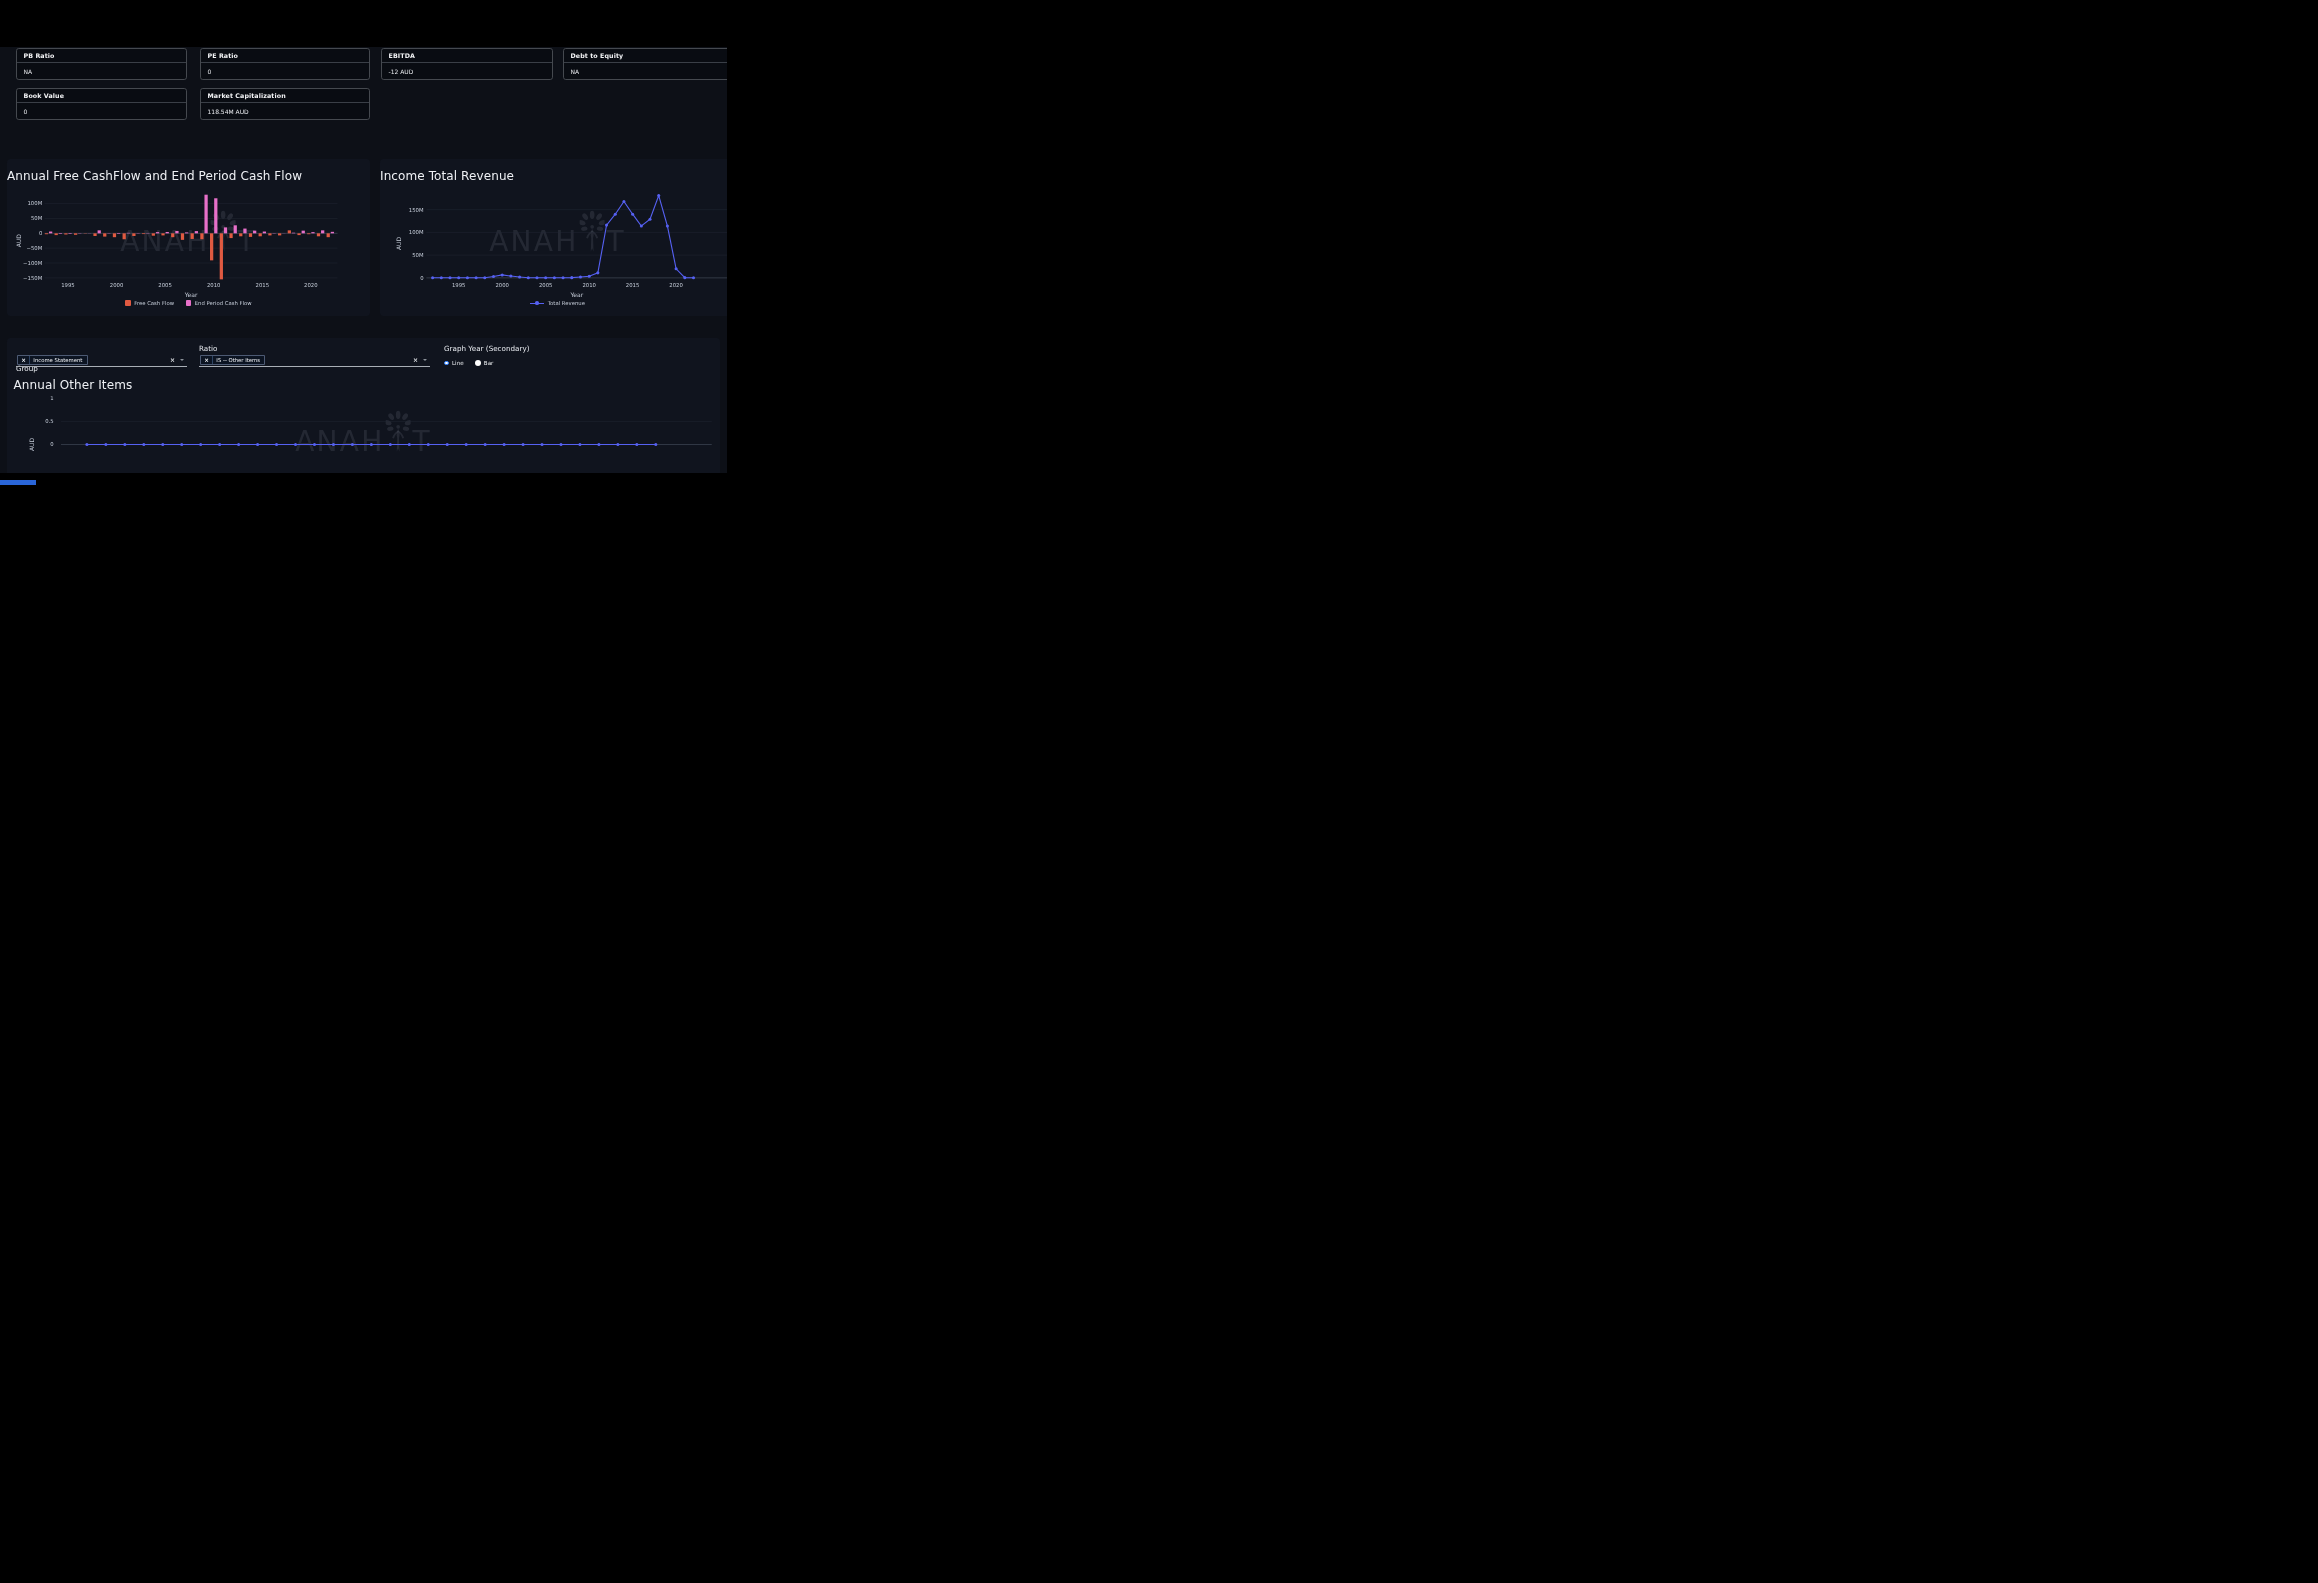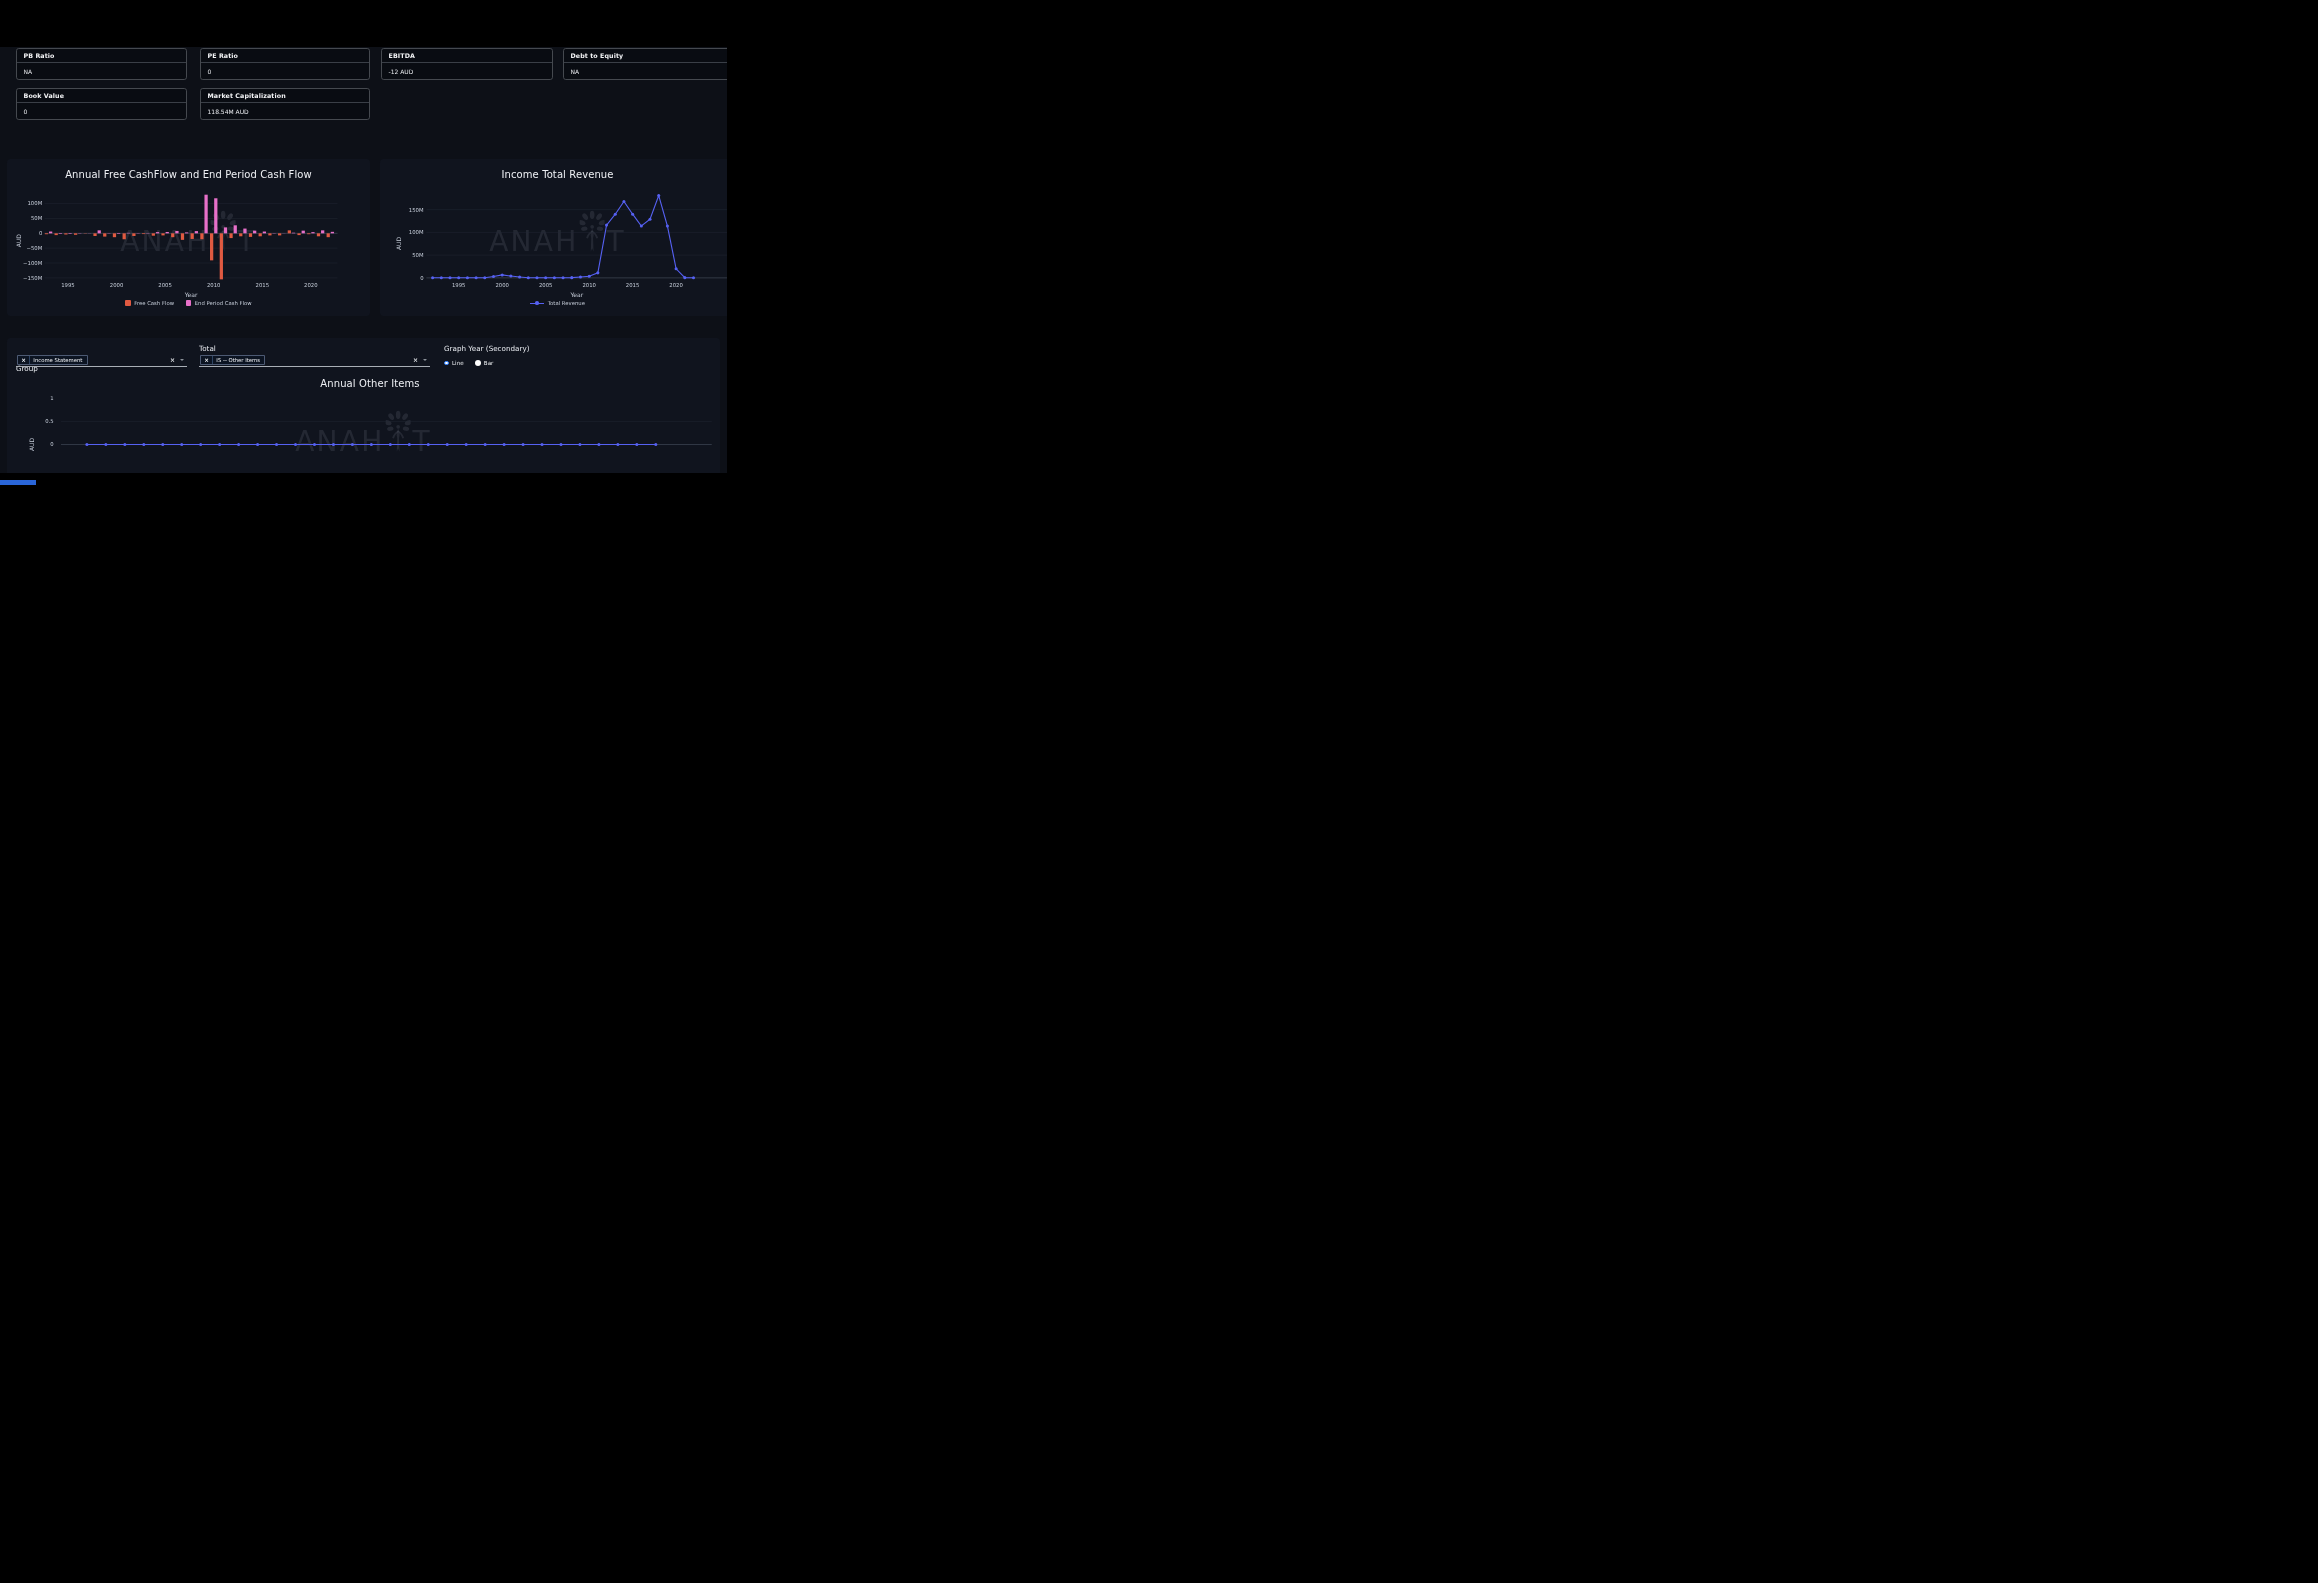--- a/index.html
+++ b/index.html
@@ -8,21 +8,21 @@
   .abs{position:absolute}
   #content{left:0;top:47px;width:727px;height:426px;background:#0d1017}
   
   .card{position:absolute;background:#090c12;border:0.5px solid #45494f;border-radius:2.8px;box-sizing:border-box}
   .card-h{height:13px;border-bottom:0.5px solid #3a3f47;display:flex;align-items:center;
           padding-left:6.5px;font-size:6.3px;font-weight:bold;color:#f3f4f6;letter-spacing:0.1px}
   .card-v{height:calc(100% - 13.4px);display:flex;align-items:center;padding-left:6.5px;
           font-size:6px;color:#e8eaee}
   
   .panel{position:absolute;background:#10141e;border-radius:3.7px}
-  .chart-title{position:absolute;left:0;right:0;top:10.2px;text-align:center;font-size:10px;
+  .chart-title{position:absolute;left:0;right:0;top:10.2px;font-size:12px;
                color:#eef0f4;letter-spacing:0.1px}
   .chart-svg{position:absolute;left:0;top:0}
   svg text{font-family:"DejaVu Sans","Liberation Sans",sans-serif}
   .tick{fill:#c5ccd8;font-size:11.5px}
   .axis-title{fill:#c5ccd8;font-size:13px}
   .grid{stroke:#222936;stroke-width:1}
   .zero{stroke:#454d5b;stroke-width:1.4}
   
   .legend{position:absolute;left:0;right:0;top:141px;display:flex;justify-content:center;
           gap:12px;align-items:center;font-size:5.3px;color:#c5ccd8}
@@ -345,21 +345,21 @@
 <div class="dd" style="left:16px;top:354px;width:171px">
   <div class="tag">
     <span class="tag-x">×</span>
     <span class="tag-sep"></span>
     <span class="tag-label">Income Statement</span>
   </div>
   <span class="dd-clear">×</span>
   <span class="dd-caret"></span>
 </div>
 
-<div class="ctl-label" style="left:199px;top:344px">Total</div>
+<div class="ctl-label" style="left:199px;top:344px">Ratio</div>
 <div class="dd" style="left:199px;top:354px;width:231px">
   <div class="tag">
     <span class="tag-x">×</span>
     <span class="tag-sep"></span>
     <span class="tag-label">IS -- Other Items</span>
   </div>
   <span class="dd-clear">×</span>
   <span class="dd-caret"></span>
 </div>
 

